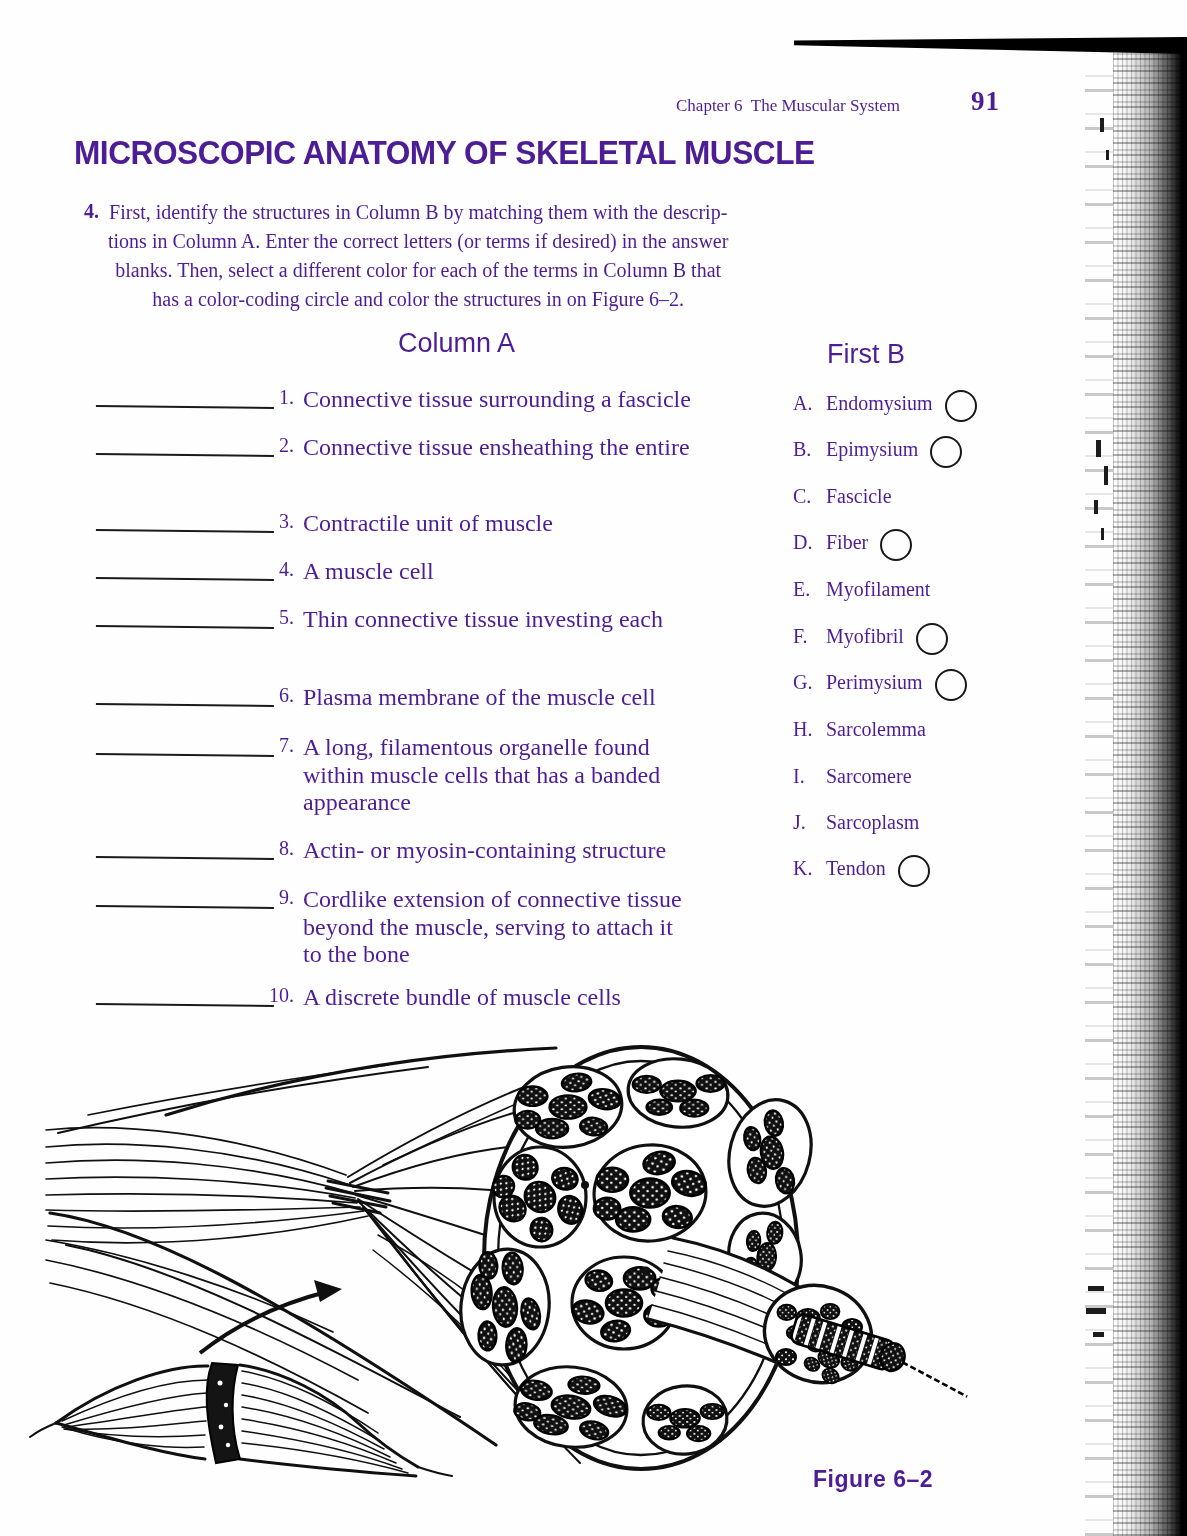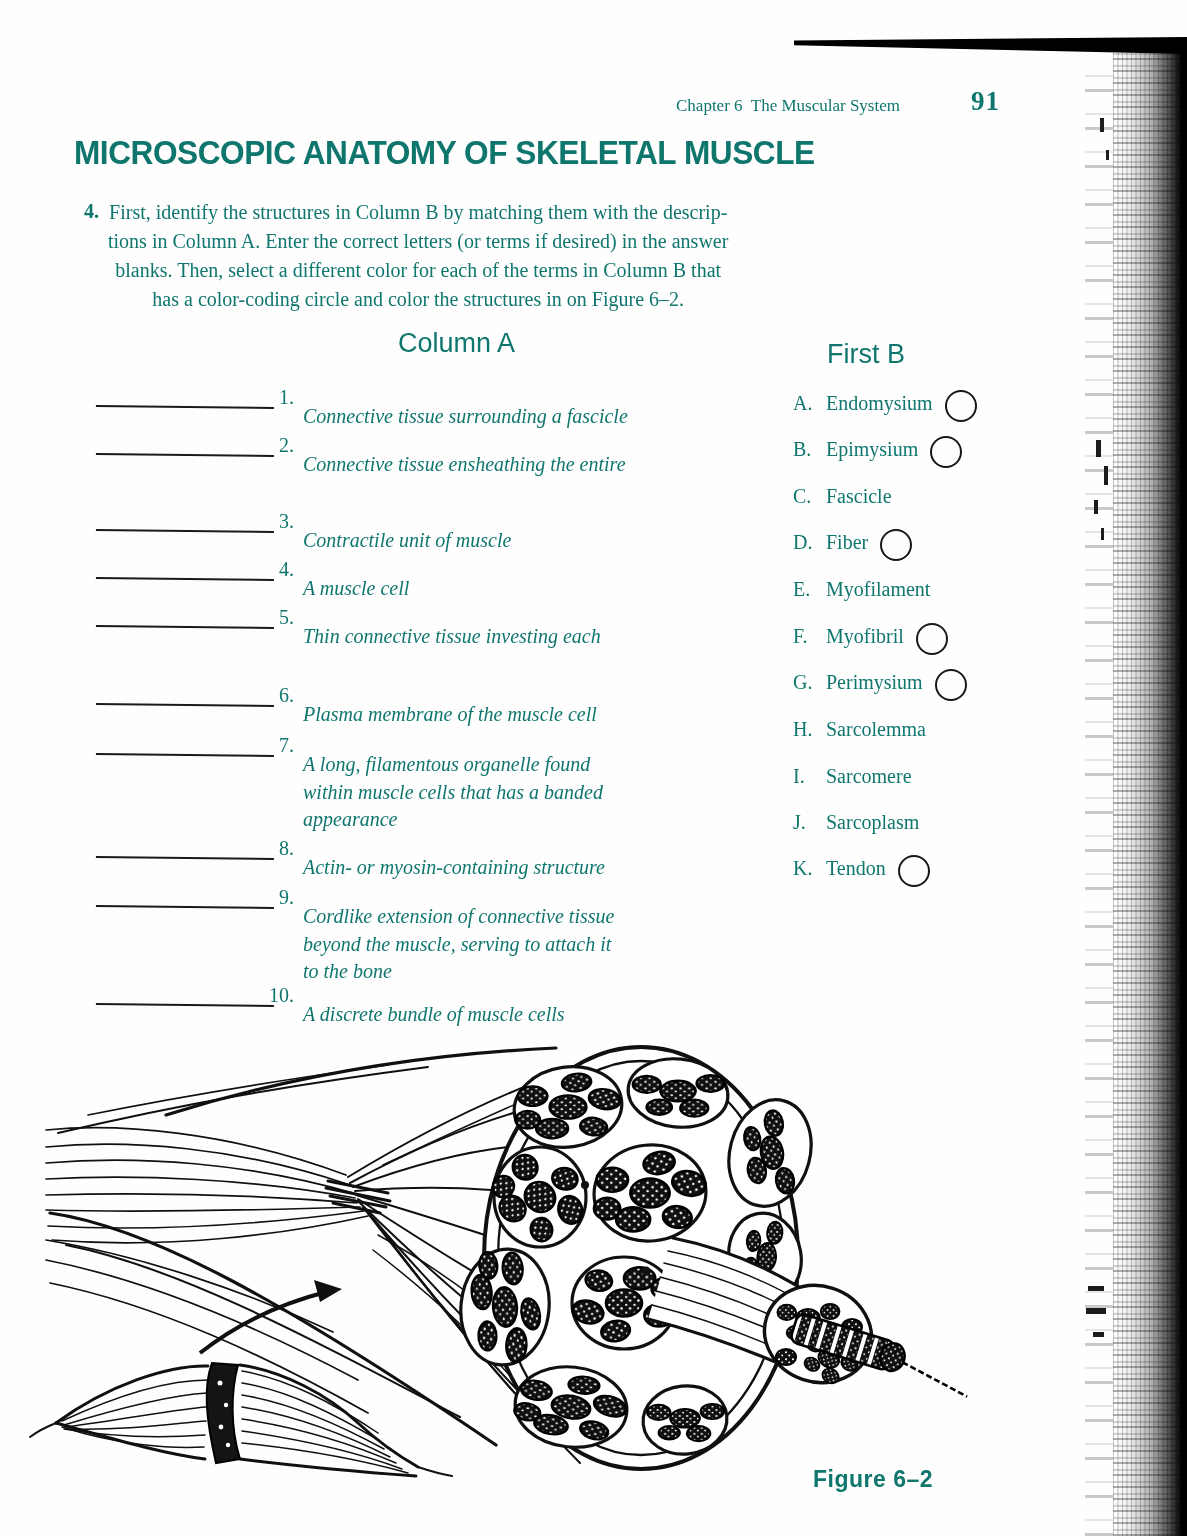--- a/index.html
+++ b/index.html
@@ -1,17 +1,17 @@
 <!DOCTYPE html>
 <html><head>
 <meta charset="utf-8">
 <style>
   html,body{margin:0;padding:0;background:#888;}
   .page{position:relative;width:1187px;height:1536px;margin:0 auto;background:#fefefe;
-        color:#0f766e;font-family:"Liberation Serif",serif;overflow:hidden;}
+        color:#4c1d95;font-family:"Liberation Serif",serif;overflow:hidden;}
   .abs{position:absolute;}
 
   
   .topbar{position:absolute;left:794px;top:37px;width:393px;height:17px;background:#000;
           clip-path:polygon(0 20%,100% 0,100% 100%,0 48%);}
   .binding{position:absolute;right:0;top:40px;bottom:0;width:74px;
     background:
       linear-gradient(90deg, rgba(0,0,0,0) 0, rgba(0,0,0,.06) 22%, rgba(0,0,0,.30) 52%, rgba(0,0,0,.72) 78%, #000 93%),
       repeating-linear-gradient(0deg, rgba(0,0,0,.30) 0 2px, rgba(0,0,0,0) 2px 5px, rgba(0,0,0,.16) 5px 7px, rgba(0,0,0,0) 7px 12px),
       repeating-linear-gradient(90deg, rgba(0,0,0,.22) 0 1px, rgba(0,0,0,0) 1px 4px, rgba(0,0,0,.12) 4px 6px, rgba(0,0,0,0) 6px 9px);}
@@ -35,21 +35,21 @@
   .qlines div{white-space:nowrap;}
 
   
   .colhead{font-family:"Liberation Sans",sans-serif;font-weight:normal;font-size:27px;margin-left:34px;}
 
   
   .arow{position:absolute;left:0;width:800px;}
   .arow .blank{position:absolute;left:96px;top:3px;width:178px;height:17px;
                border-bottom:2.5px solid #1a1a1a;transform:rotate(.6deg);}
   .arow .num{position:absolute;left:250px;top:0;width:44px;text-align:right;font-size:20px;}
-  .arow .txt{position:absolute;left:303px;top:17px;font-size:20px;line-height:27.5px;font-style:italic;}
+  .arow .txt{position:absolute;left:303px;top:0;font-size:24px;line-height:27.5px;}
   .arow .txt div{white-space:nowrap;}
 
   
   .brow{position:absolute;left:793px;display:flex;align-items:flex-start;font-size:20px;}
   .brow .blet{width:33px;}
   .brow .term{white-space:nowrap;}
   .brow .circle{width:28px;height:28px;border:2.4px solid #181818;border-radius:50%;
                 margin-left:12px;margin-top:-2px;flex:none;}
 
   

